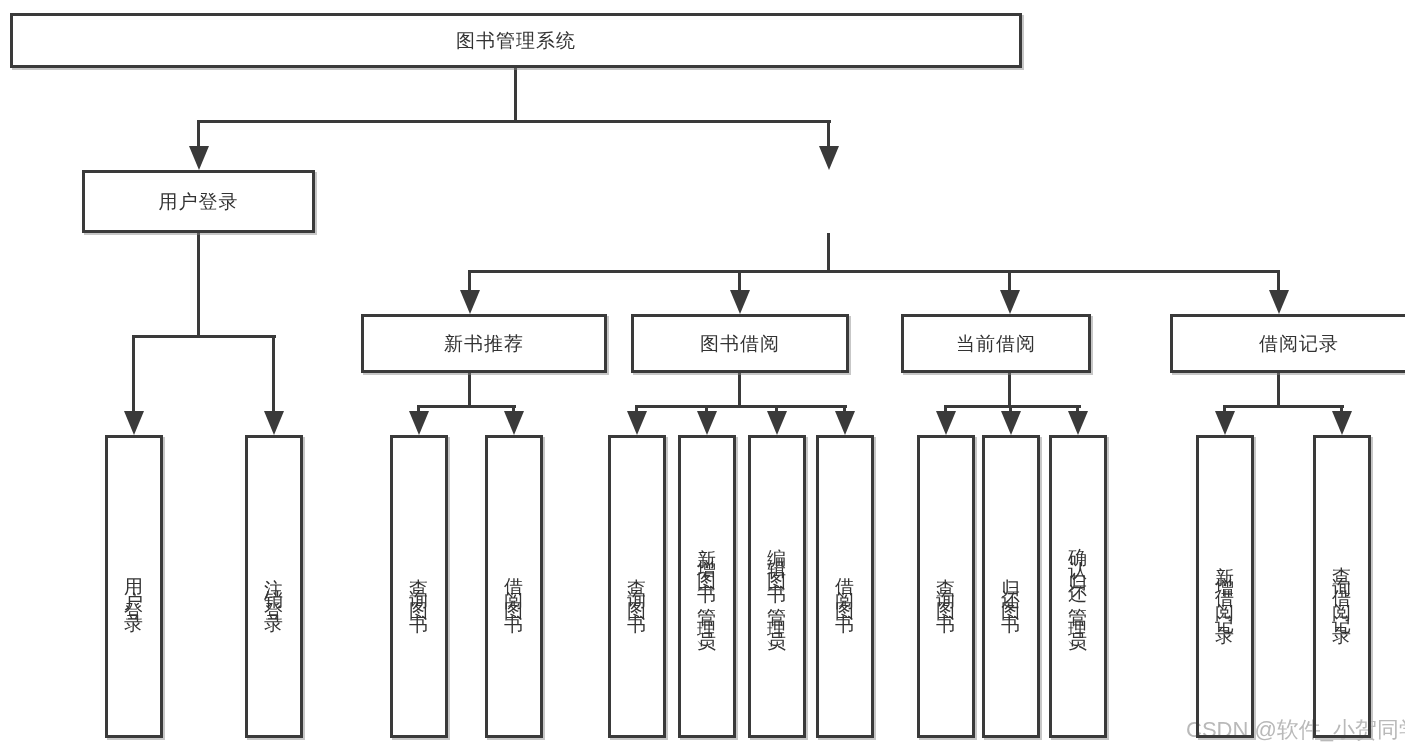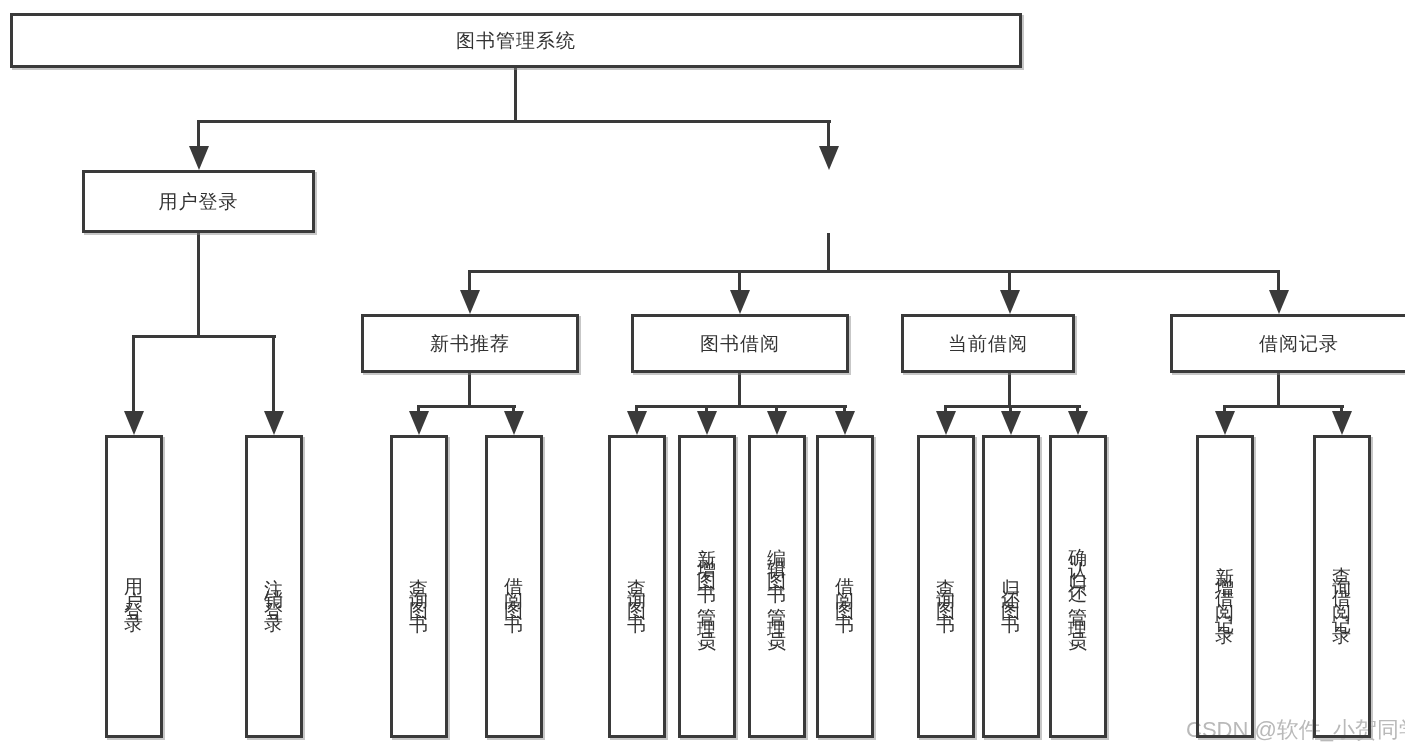--- a/index.html
+++ b/index.html
@@ -84,27 +84,27 @@
   <div class="hline" style="left:468px;top:270px;width:812px"></div>
   <div class="vline" style="left:468px;top:270px;height:22px"></div>
   <div class="arrow" style="left:460px;top:290px"></div>
   <div class="vline" style="left:738px;top:270px;height:22px"></div>
   <div class="arrow" style="left:730px;top:290px"></div>
   <div class="vline" style="left:1008px;top:270px;height:22px"></div>
   <div class="arrow" style="left:1000px;top:290px"></div>
   <div class="vline" style="left:1277px;top:270px;height:22px"></div>
   <div class="arrow" style="left:1269px;top:290px"></div>
 
-  <div class="box" style="left:361px;top:314px;width:218px;height:59px">
+  <div class="box" style="left:361px;top:314px;width:246px;height:59px">
     <span>新书推荐</span>
   </div>
   <div class="box" style="left:631px;top:314px;width:218px;height:59px">
     <span>图书借阅</span>
   </div>
-  <div class="box" style="left:901px;top:314px;width:174px;height:59px">
+  <div class="box" style="left:901px;top:314px;width:190px;height:59px">
     <span>当前借阅</span>
   </div>
   <div class="box" style="left:1170px;top:314px;width:258px;height:59px">
     <span>借阅记录</span>
   </div>
 
   <div class="vline" style="left:468px;top:373px;height:34px"></div>
   <div class="hline" style="left:417px;top:405px;width:99px"></div>
   <div class="vline" style="left:417px;top:405px;height:8px"></div>
   <div class="arrow" style="left:409px;top:411px"></div>

